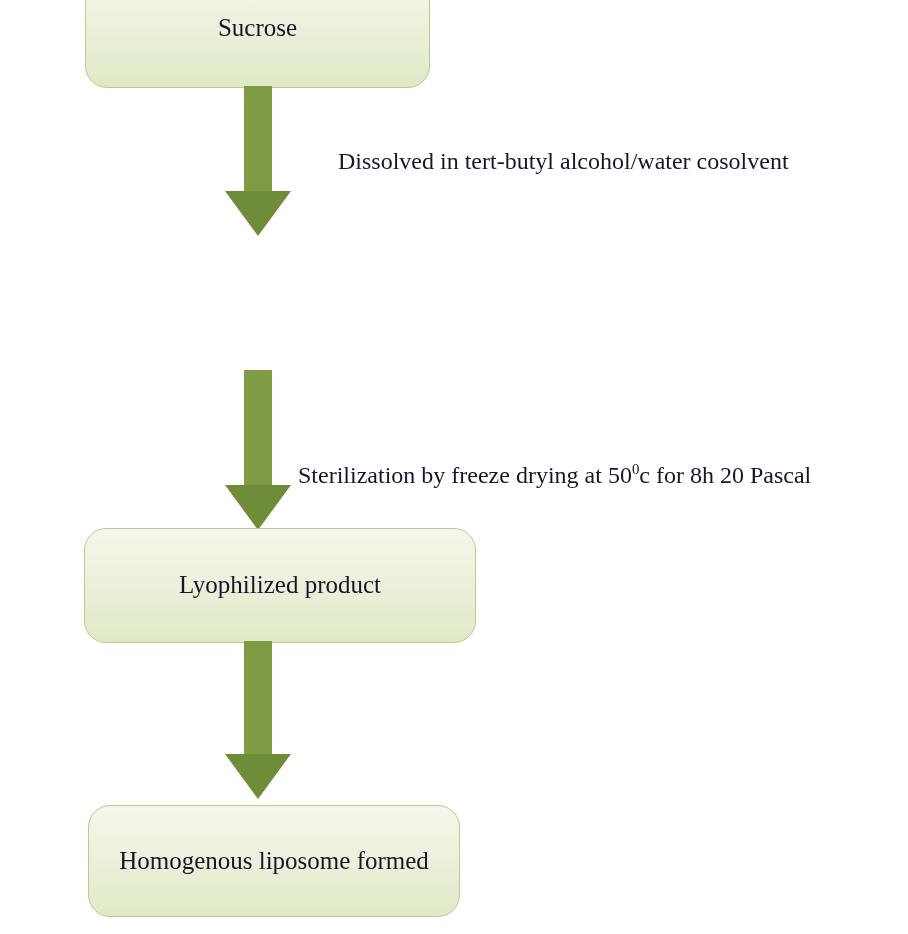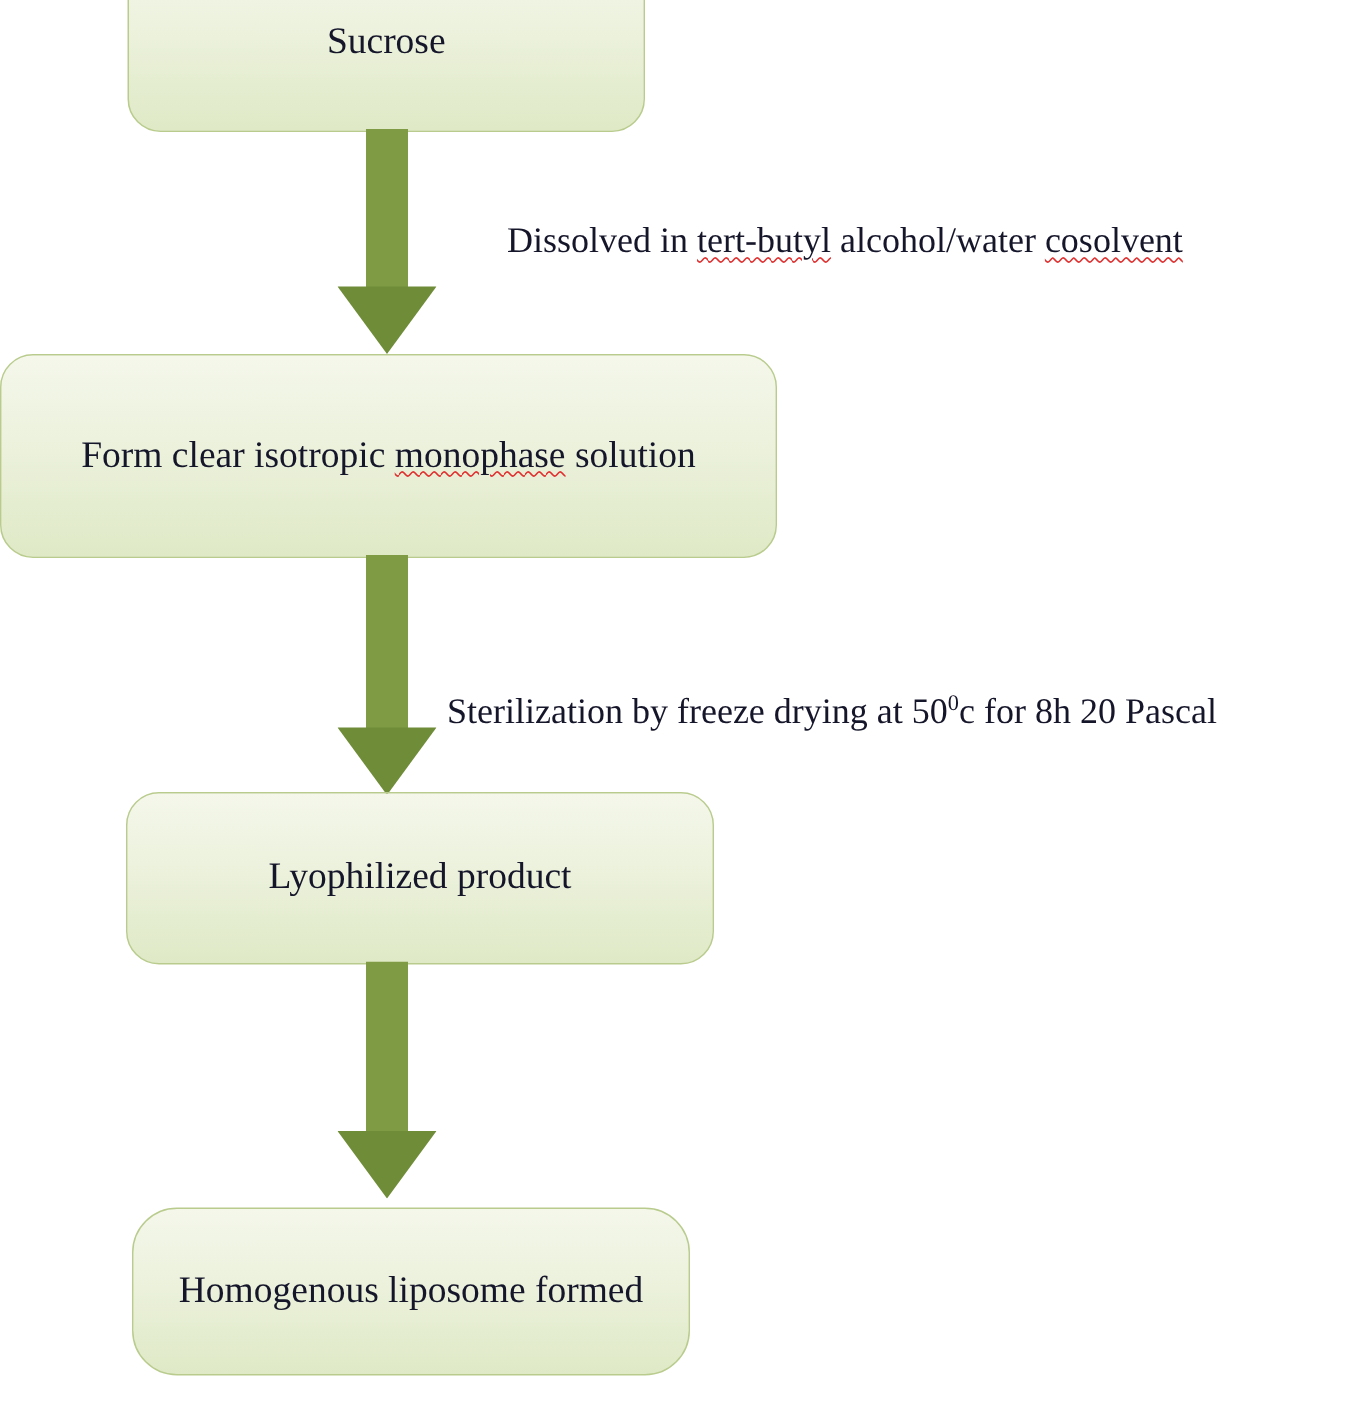--- a/index.html
+++ b/index.html
@@ -41,21 +41,20 @@
     color: #16162b;
     padding: 4px 14px;
   }
 
   .node-label {
     display: block;
   }
 
   
   .sq {
-    text-decoration: underline;
     text-decoration-style: wavy;
     text-decoration-color: #e03030;
     text-decoration-thickness: 1px;
     text-underline-offset: 3px;
   }
 
   
   .arrow {
     position: absolute;
   }
@@ -84,40 +83,37 @@
 
   <svg class="arrow" style="left:225px; top:86px;" width="66" height="150" viewBox="0 0 66 150">
     <rect x="19" y="0" width="28" height="112" fill="#7f9b43"></rect>
     <polygon points="0,105 66,105 33,150" fill="#6f8c38"></polygon>
   </svg>
 
   <div class="caption" style="left:338px; top:148px;">
     <span>Dissolved in <span class="sq">tert-butyl</span> alcohol/water <span class="sq">cosolvent</span></span>
   </div>
 
-  <div class="node" style="left:0px; top:236px; width:518px; height:136px;">
-    <span class="node-label">Form clear isotropic <span class="sq">monophase</span> solution</span>
-  </div>
 
   <svg class="arrow" style="left:225px; top:370px;" width="66" height="160" viewBox="0 0 66 160">
     <rect x="19" y="0" width="28" height="122" fill="#7f9b43"></rect>
     <polygon points="0,115 66,115 33,160" fill="#6f8c38"></polygon>
   </svg>
 
   <div class="caption" style="left:298px; top:461px;">
     <span>Sterilization by freeze drying at 50</span><sup>0</sup><span>c for 8h 20 Pascal</span>
   </div>
 
   <div class="node" style="left:68px; top:528px; width:392px; height:115px;margin-left:16px;">
     <span class="node-label">Lyophilized product</span>
   </div>
 
   <svg class="arrow" style="left:225px; top:641px;" width="66" height="158" viewBox="0 0 66 158">
     <rect x="19" y="0" width="28" height="120" fill="#7f9b43"></rect>
     <polygon points="0,113 66,113 33,158" fill="#6f8c38"></polygon>
   </svg>
 
 
-  <div class="node" style="left:88px; top:805px; width:372px; height:112px;border-radius:30px;">
+  <div class="node" style="left:88px; top:805px; width:372px; height:112px;">
     <span class="node-label">Homogenous liposome formed</span>
   </div>
 
 </div>
 
 </body></html>

